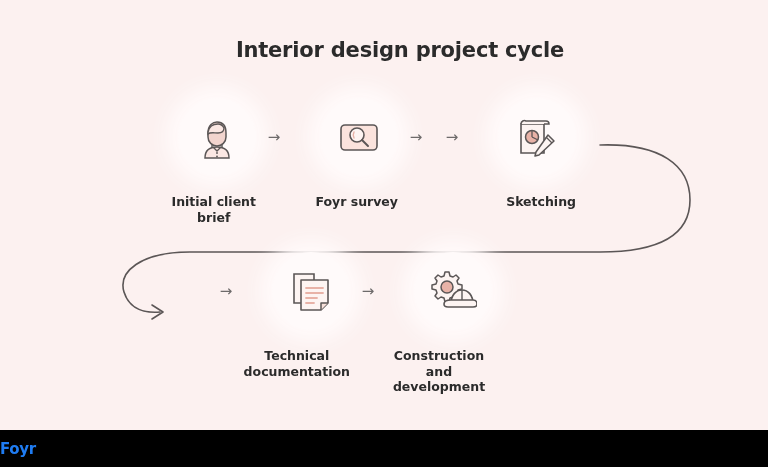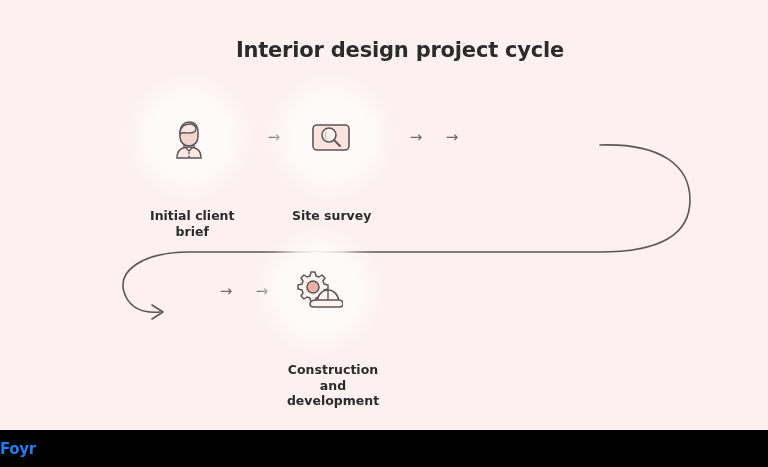--- a/index.html
+++ b/index.html
@@ -50,23 +50,22 @@
     width: 470px;
   }
   .row-bottom {
     top: 252px;
     left: 208px;
     width: 360px;
   }
   .step {
     display: flex;
     flex-direction: column;
-    align-items: flex-start;
+    align-items: flex-end;
     width: 106px;
-    gap: 14px;
   }
   .circle {
     width: 78px;
     height: 78px;
     border-radius: 50%;
     background: #fffafa;
     display: flex;
     align-items: center;
     justify-content: center;
     box-shadow: 0 0 18px 12px #fffafa;
@@ -141,42 +140,67 @@
 
     <div class="step">
       <div class="circle">
         <svg width="48" height="48" viewBox="0 0 48 48">
           <rect x="6" y="12" width="36" height="25" rx="4" fill="#fbe3dd" stroke="#5b5656" stroke-width="1.6"></rect>
           <circle cx="22" cy="22" r="7" fill="#fdf4f2" stroke="#5b5656" stroke-width="1.6"></circle>
           <path d="M19 19 C18 21 18 23 19 25" fill="none" stroke="#e8b2a7" stroke-width="1.4" stroke-linecap="round"></path>
           <path d="M27 27 L33 33" stroke="#5b5656" stroke-width="2" stroke-linecap="round"></path>
         </svg>
       </div>
-      <div class="step-label">Site survey</div>
-    </div>
-
-    <div class="arrow">
-      <span>→</span>
-    </div>
-
-
-    <div class="arrow">
-      <span>→</span>
-    </div>
-
+      <div class="step-label">Foyr survey</div>
+    </div>
+
+    <div class="arrow">
+      <span>→</span>
+    </div>
+
+
+    <div class="arrow">
+      <span>→</span>
+    </div>
+
+    <div class="step">
+      <div class="circle">
+        <svg width="48" height="48" viewBox="0 0 48 48">
+          <path d="M8 11 L8 40 L31 40 L31 11 Z" fill="#fdf4f2" stroke="#5b5656" stroke-width="1.6"></path>
+          <path d="M8 11 C8 8 11 7 13 8 L33 8 C35 8 36 9 36 11 L31 11" fill="#fdf4f2" stroke="#5b5656" stroke-width="1.5"></path>
+          <circle cx="19" cy="24" r="6.5" fill="#e8b2a7" stroke="#5b5656" stroke-width="1.5"></circle>
+          <path d="M19 24 L19 17.5 M19 24 L25 27" fill="none" stroke="#5b5656" stroke-width="1.3"></path>
+          <path d="M35 22 L41 28 L26 42 L22 43 L23 39 Z" fill="#fdf4f2" stroke="#5b5656" stroke-width="1.5" stroke-linejoin="round"></path>
+          <path d="M33 24 L39 30" stroke="#5b5656" stroke-width="1.3"></path>
+        </svg>
+      </div>
+      <div class="step-label">Sketching</div>
+    </div>
 
   </div>
 
   <div class="row row-bottom">
 
 
     <div class="arrow">
       <span>→</span>
     </div>
 
+    <div class="step">
+      <div class="circle">
+        <svg width="48" height="48" viewBox="0 0 48 48">
+          <path d="M7 7 L27 7 L27 36 L7 36 Z" fill="#fdf4f2" stroke="#5b5656" stroke-width="1.6"></path>
+          <path d="M14 13 L35 13 L41 13 L41 36 L34 43 L14 43 Z" fill="#fdf4f2" stroke="#5b5656" stroke-width="1.6" stroke-linejoin="round"></path>
+          <path d="M41 36 L34 36 L34 43" fill="#f7e0da" stroke="#5b5656" stroke-width="1.5" stroke-linejoin="round"></path>
+          <path d="M19 21 L36 21 M19 26 L36 26 M19 31 L30 31 M19 36 L27 36" stroke="#e8b2a7" stroke-width="1.8" stroke-linecap="round"></path>
+        </svg>
+      </div>
+      <div class="step-label">Technical
+documentation</div>
+    </div>
 
     <div class="arrow">
       <span>→</span>
     </div>
 
     <div class="step">
       <div class="circle">
         <svg width="48" height="48" viewBox="0 0 48 48">
           <path d="M16 5 L20 5 L21 9 L24 10 L27 8 L30 11 L28 14 L29 17 L33 18 L33 22 L29 23 L28 26 L30 29 L27 32 L24 30 L21 31 L20 35 L16 35 L15 31 L12 30 L9 32 L6 29 L8 26 L7 23 L3 22 L3 18 L7 17 L8 14 L6 11 L9 8 L12 10 L15 9 Z" fill="#fdf4f2" stroke="#5b5656" stroke-width="1.5" stroke-linejoin="round"></path>
           <circle cx="18" cy="20" r="6" fill="#e8b2a7" stroke="#5b5656" stroke-width="1.5"></circle>

